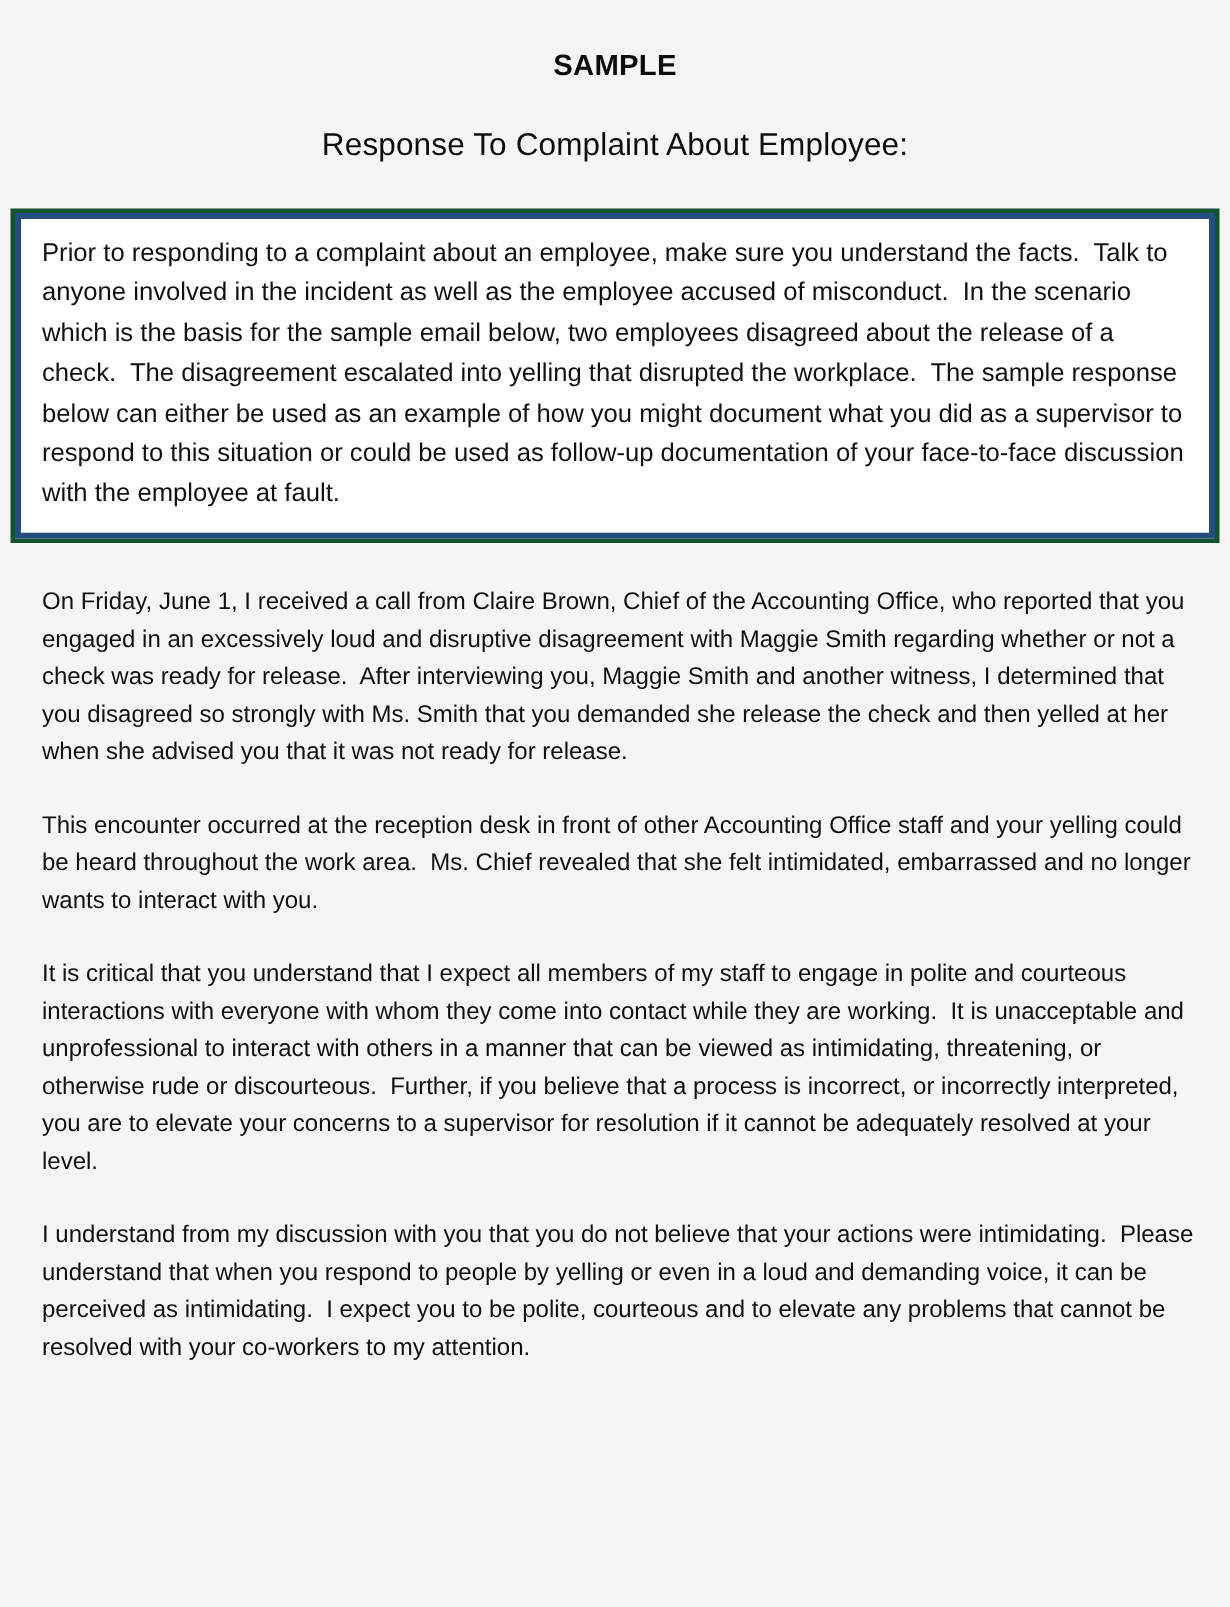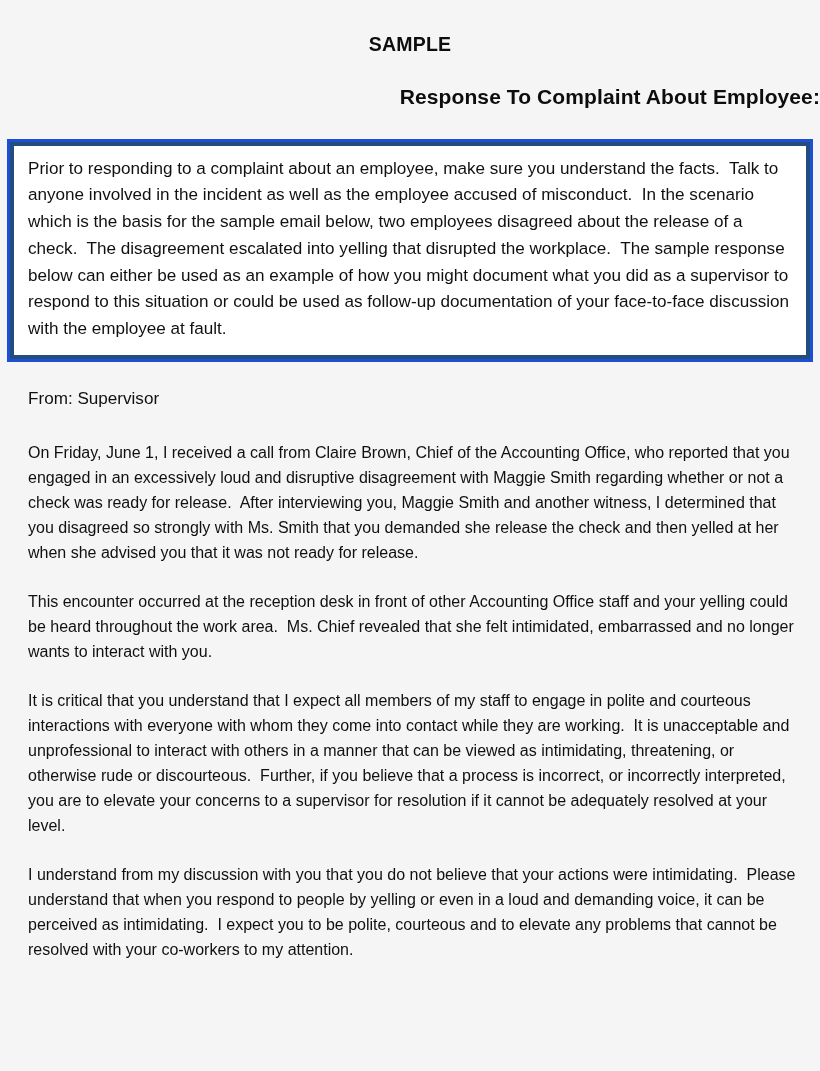--- a/index.html
+++ b/index.html
@@ -30,32 +30,32 @@
   }
   .title-sample {
     text-align: center;
     font-size: 19.5px;
     font-weight: bold;
     letter-spacing: 0.2px;
     line-height: 1.2;
     margin: 0;
   }
   .title-subject {
-    text-align: right;
+    text-align: center;
     font-size: 21px;
-    font-weight: bold;
+    font-weight: normal;
     letter-spacing: 0.1px;
     line-height: 1.2;
     margin: 28px 0 0 0;
   }
 
   
   .callout-wrap {
     margin: 29px 7px 0 7px;
-    border: 3px solid #1d4ed8;
+    border: 3px solid #14532d;
     background: #c2410c;
     box-sizing: border-box;
   }
   .callout-inner {
     border: 4px solid #234d7c;
     background: #ffffff;
     box-sizing: border-box;
   }
   .callout-text {
     background: #ffffff;
@@ -108,21 +108,20 @@
 
   <div class="callout-wrap">
     <div class="callout-inner">
       <div class="callout-text">Prior to responding to a complaint about an employee, make sure you understand the facts.  Talk to anyone involved in the incident as well as the employee accused of misconduct.  In the scenario which is the basis for the sample email below, two employees disagreed about the release of a check.  The disagreement escalated into yelling that disrupted the workplace.  The sample response below can either be used as an example of how you might document what you did as a supervisor to respond to this situation or could be used as follow-up documentation of your face-to-face discussion with the employee at fault.</div>
     </div>
   </div>
 
   <div class="body-block">
 
 
-    <div class="addr-line addr-from">From:  Supervisor</div>
 
     <p class="para para-first">On Friday, June 1, I received a call from Claire Brown, Chief of the Accounting Office, who reported that you engaged in an excessively loud and disruptive disagreement with Maggie Smith regarding whether or not a check was ready for release.  After interviewing you, Maggie Smith and another witness, I determined that you disagreed so strongly with Ms. Smith that you demanded she release the check and then yelled at her when she advised you that it was not ready for release.</p>
 
     <p class="para">This encounter occurred at the reception desk in front of other Accounting Office staff and your yelling could be heard throughout the work area.  Ms. Chief revealed that she felt intimidated, embarrassed and no longer wants to interact with you.</p>
 
     <p class="para">It is critical that you understand that I expect all members of my staff to engage in polite and courteous interactions with everyone with whom they come into contact while they are working.  It is unacceptable and unprofessional to interact with others in a manner that can be viewed as intimidating, threatening, or otherwise rude or discourteous.  Further, if you believe that a process is incorrect, or incorrectly interpreted, you are to elevate your concerns to a supervisor for resolution if it cannot be adequately resolved at your level.</p>
 
     <p class="para">I understand from my discussion with you that you do not believe that your actions were intimidating.  Please understand that when you respond to people by yelling or even in a loud and demanding voice, it can be perceived as intimidating.  I expect you to be polite, courteous and to elevate any problems that cannot be resolved with your co-workers to my attention.</p>
 
   </div>

